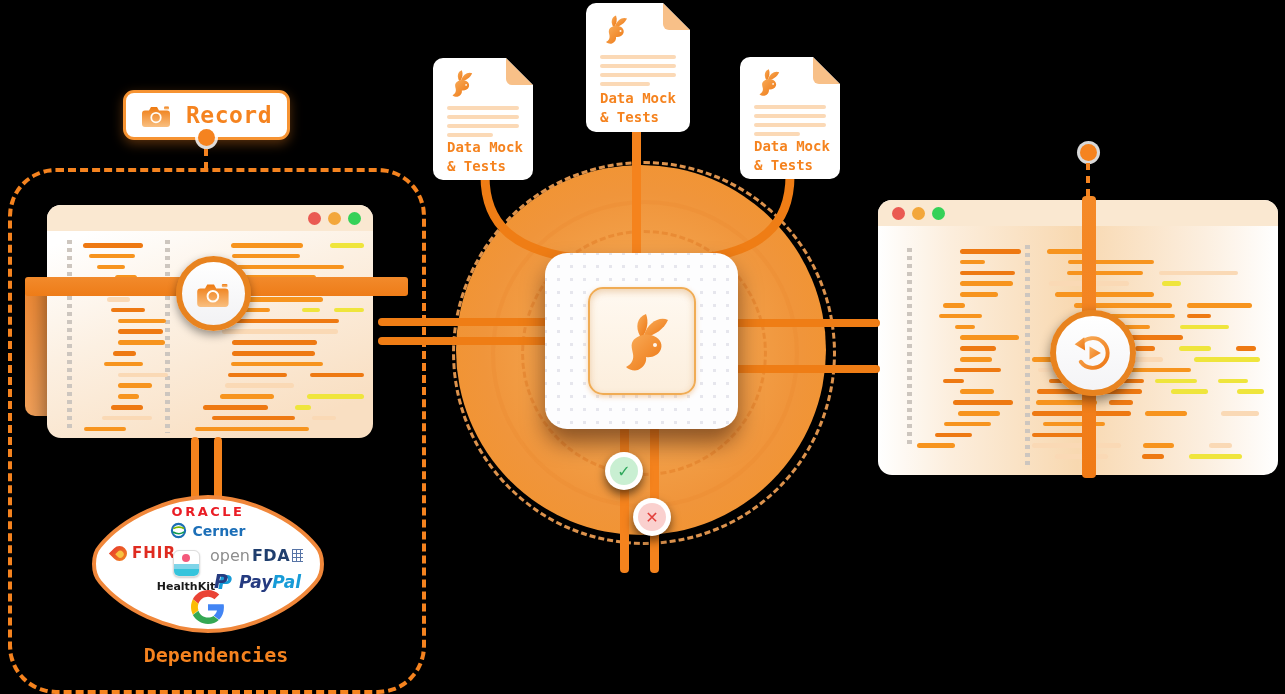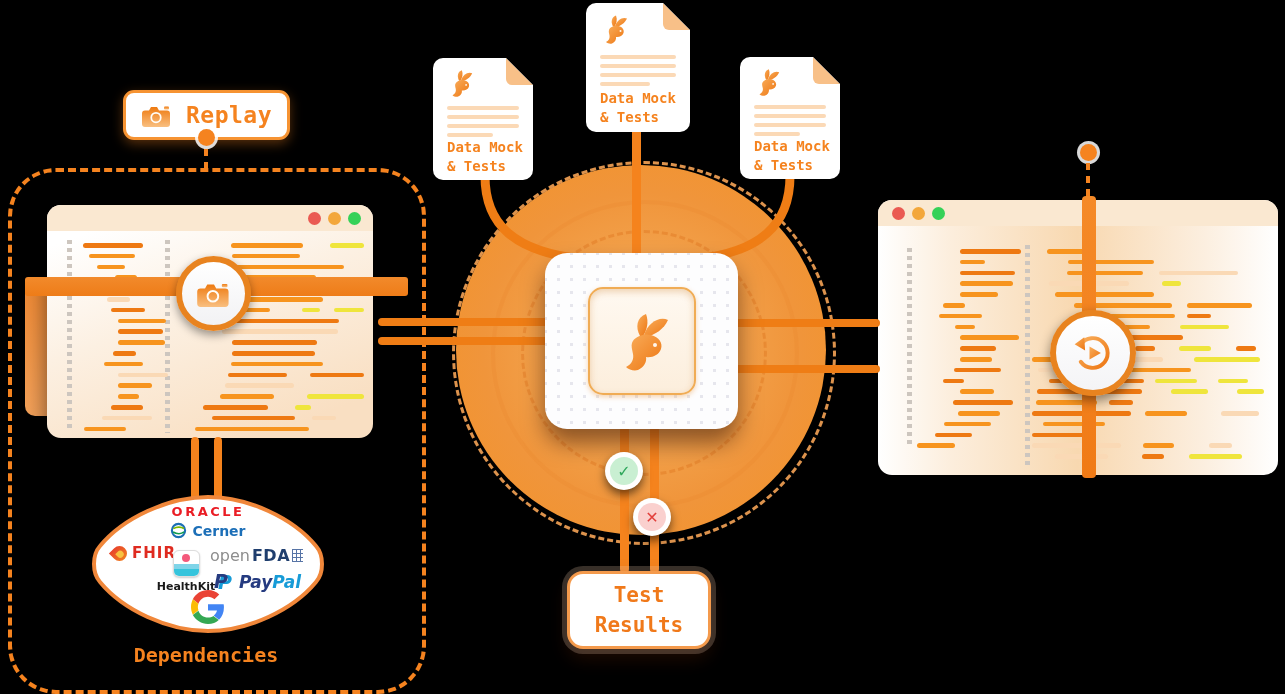--- a/index.html
+++ b/index.html
@@ -68,21 +68,21 @@
   .test-box{left:567px;top:571px;width:138px;height:72px;background:#fff;border:3px solid #F49A4C;border-radius:16px;
             box-shadow:0 0 0 5px rgba(250,215,180,.22),0 10px 18px rgba(60,20,0,.5);
             display:flex;align-items:center;justify-content:center;text-align:center;}
   .test-box .mlabel{font-size:21px;line-height:1.45;color:#F0791A;}
   
   .rband{left:1082px;top:196px;width:14px;height:282px;background:linear-gradient(180deg,#F58A28,#F07A15);border-radius:4px;}
   .replay-circle{left:1050px;top:310px;width:74px;height:74px;border-radius:50%;background:linear-gradient(180deg,#FFFFFF,#F4F4F6);
                  border:6px solid #E8831F;box-shadow:0 5px 12px rgba(0,0,0,.45);
                  display:flex;align-items:center;justify-content:center;}
   
-  .dep-label{left:86px;top:643px;width:240px;text-align:center;font-size:20px;}
+  .dep-label{left:96px;top:643px;width:240px;text-align:center;font-size:20px;}
   .blob-wrap{left:88px;top:494px;width:240px;height:140px;}
   .logo-row{position:absolute;display:flex;align-items:center;gap:5px;}
   .oracle{font-weight:bold;font-size:13px;letter-spacing:2.5px;color:#EA1D25;}
   .cerner-t{font-weight:bold;font-size:14px;color:#1C6FB8;}
   .fhir-t{font-weight:bold;font-size:15px;color:#DF2B20;letter-spacing:1px;}
   .flame{width:15px;height:15px;border-radius:0 50% 50% 50%;transform:rotate(-45deg);
          background:linear-gradient(180deg,#E8442B,#F07C1F);position:relative;}
   .flame:after{content:"";position:absolute;left:4px;top:5px;width:7px;height:7px;border-radius:0 50% 50% 50%;
          background:#F8C13F;}
   .ofda-open{font-size:16px;color:#8E8E8E;}
@@ -145,21 +145,21 @@
 </svg>
 
 <div id="canvas">
 
   <div class="abs group-outline"></div>
 
   <div class="abs badge" style="left:123px;top:90px;width:161px;height:44px;">
     <svg width="32" height="25">
         <use href="#camera"></use>
       </svg>
-    <span class="mlabel badge-label">Replay</span>
+    <span class="mlabel badge-label">Record</span>
   </div>
   <div class="abs dot" style="left:198px;top:129px;"></div>
   <div class="abs vdash" style="left:204px;top:149px;height:20px;"></div>
 
   <div class="abs backpanel"></div>
   <div class="abs window" style="left:47px;top:205px;width:326px;height:233px;">
     <div class="titlebar"></div>
     <div class="lights" style="right:12px;">
       <span class="light lr"></span>
       <span class="light ly"></span>
@@ -413,26 +413,20 @@
     </div>
   </div>
 
   <div class="status-dot pass" style="left:605px;top:452px;">
     <span class="status-core">✓</span>
   </div>
   <div class="status-dot fail" style="left:633px;top:498px;">
     <span class="status-core">✕</span>
   </div>
 
-  <div class="abs test-box">
-    <div class="mlabel">
-      <div>Test</div>
-      <div>Results</div>
-    </div>
-  </div>
 
   <div class="abs rband"></div>
   <div class="abs replay-circle">
     <svg width="42" height="42">
         <use href="#replay"></use>
       </svg>
   </div>
 
   <div class="abs dot" style="left:1080px;top:144px;"></div>
   <div class="abs vdash" style="left:1086px;top:163px;height:34px;"></div>

